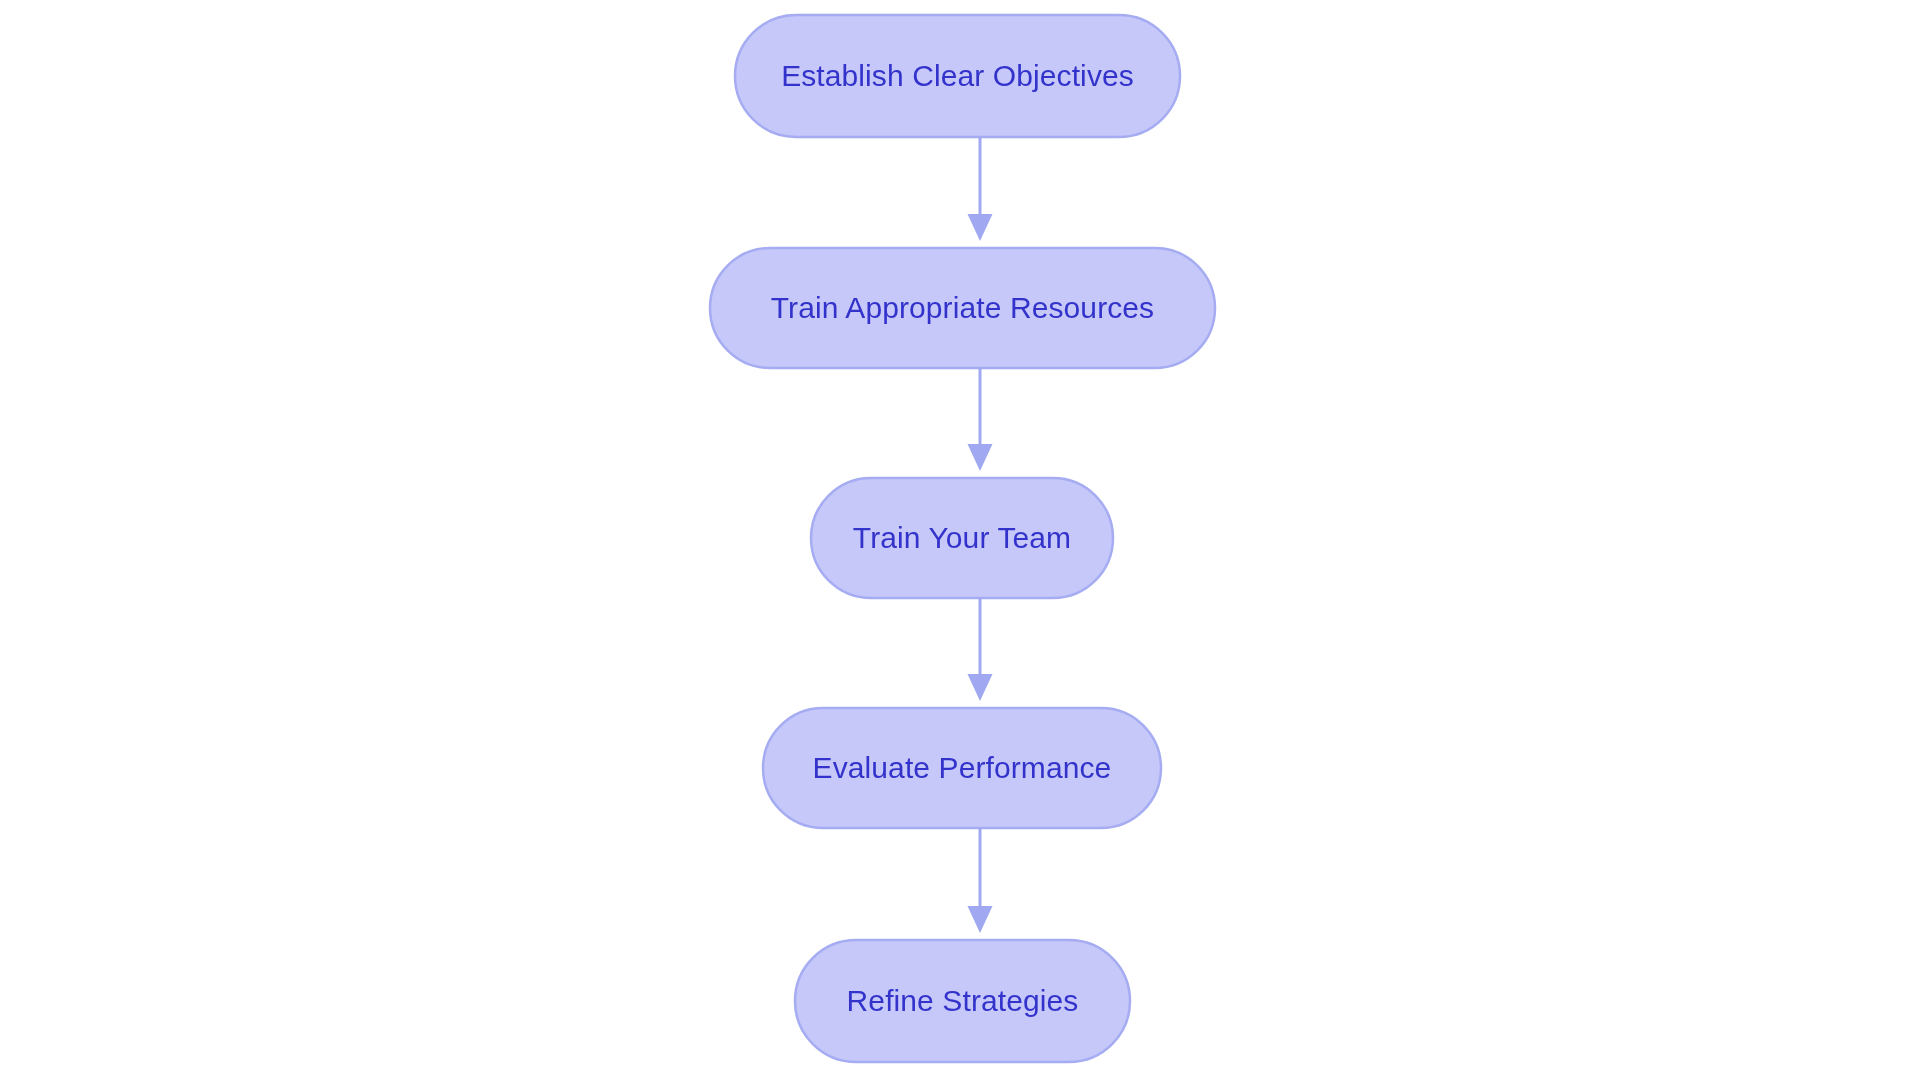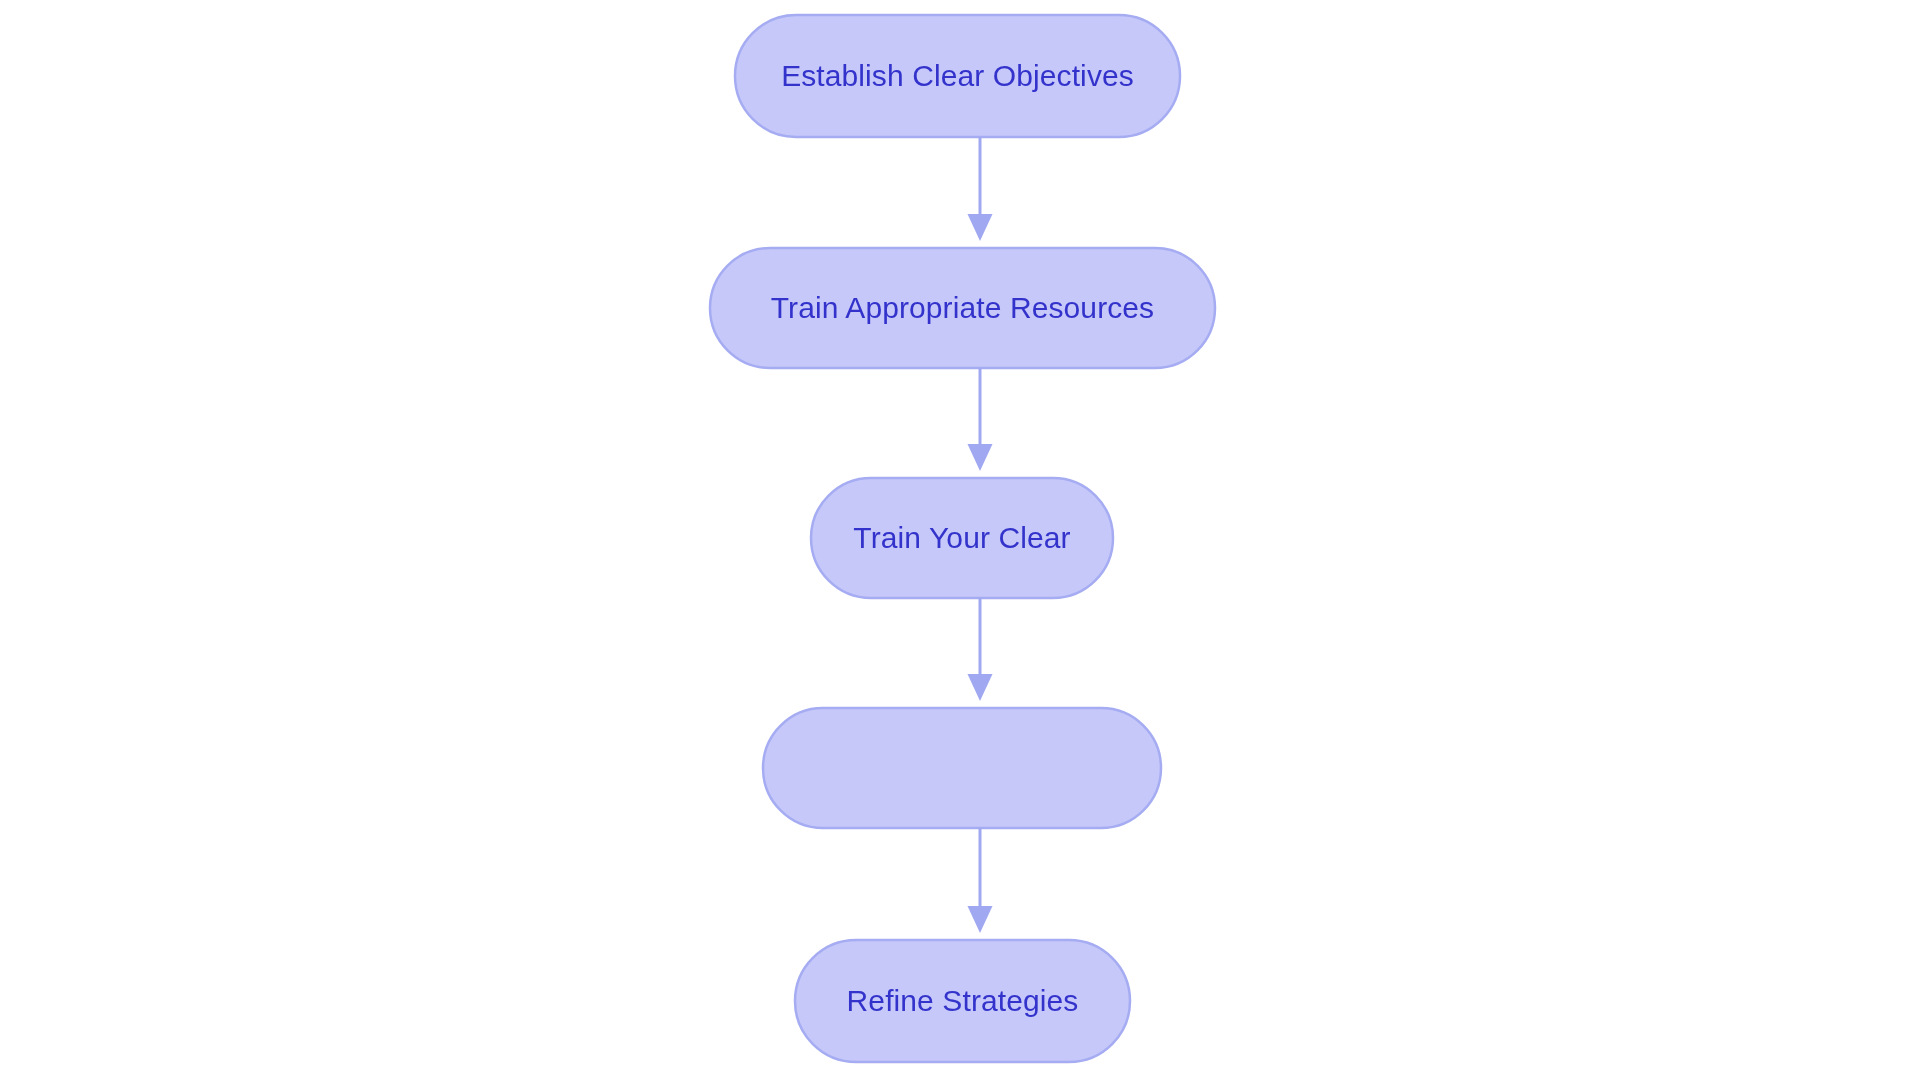--- a/index.html
+++ b/index.html
@@ -81,18 +81,19 @@
     <g>
       <line x1="980" y1="828" x2="980" y2="910" stroke="#9fa8f0" stroke-width="3"></line>
       <path d="M967.5,906 L992.5,906 L980,933 Z" fill="#9fa8f0"></path>
     </g>
   </svg>
 
   <div class="node-label" style="left:735px; top:15px; width:445px; height:122px;">Establish Clear Objectives</div>
 
   <div class="node-label" style="left:710px; top:248px; width:505px; height:120px;">Train Appropriate Resources</div>
 
-  <div class="node-label" style="left:811px; top:478px; width:302px; height:120px;">Train Your Clear</div>
+  <div class="node-label" style="left:811px; top:478px; width:302px; height:120px;">Train Your Team</div>
 
+  <div class="node-label" style="left:763px; top:708px; width:398px; height:120px;">Evaluate Performance</div>
 
   <div class="node-label" style="left:795px; top:940px; width:335px; height:122px;">Refine Strategies</div>
 
 </div>
 
 </body></html>

